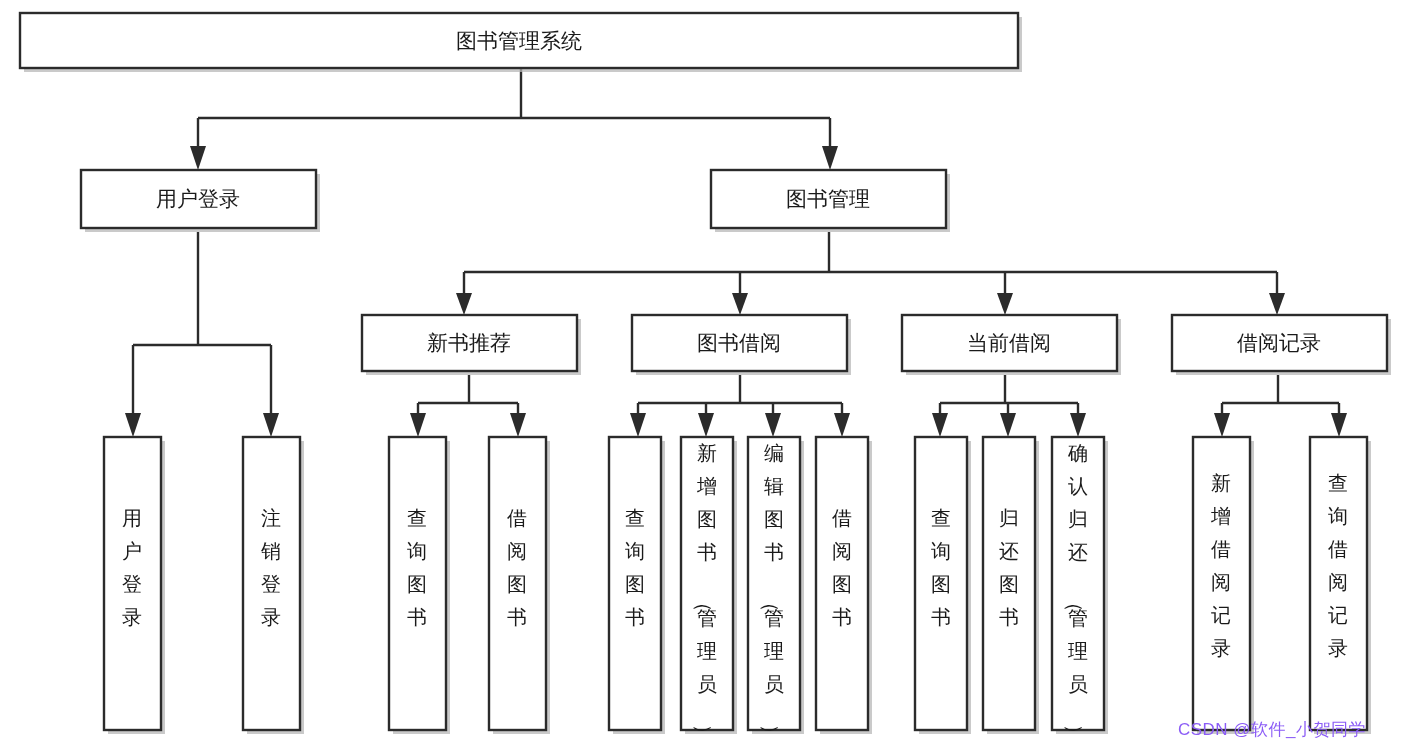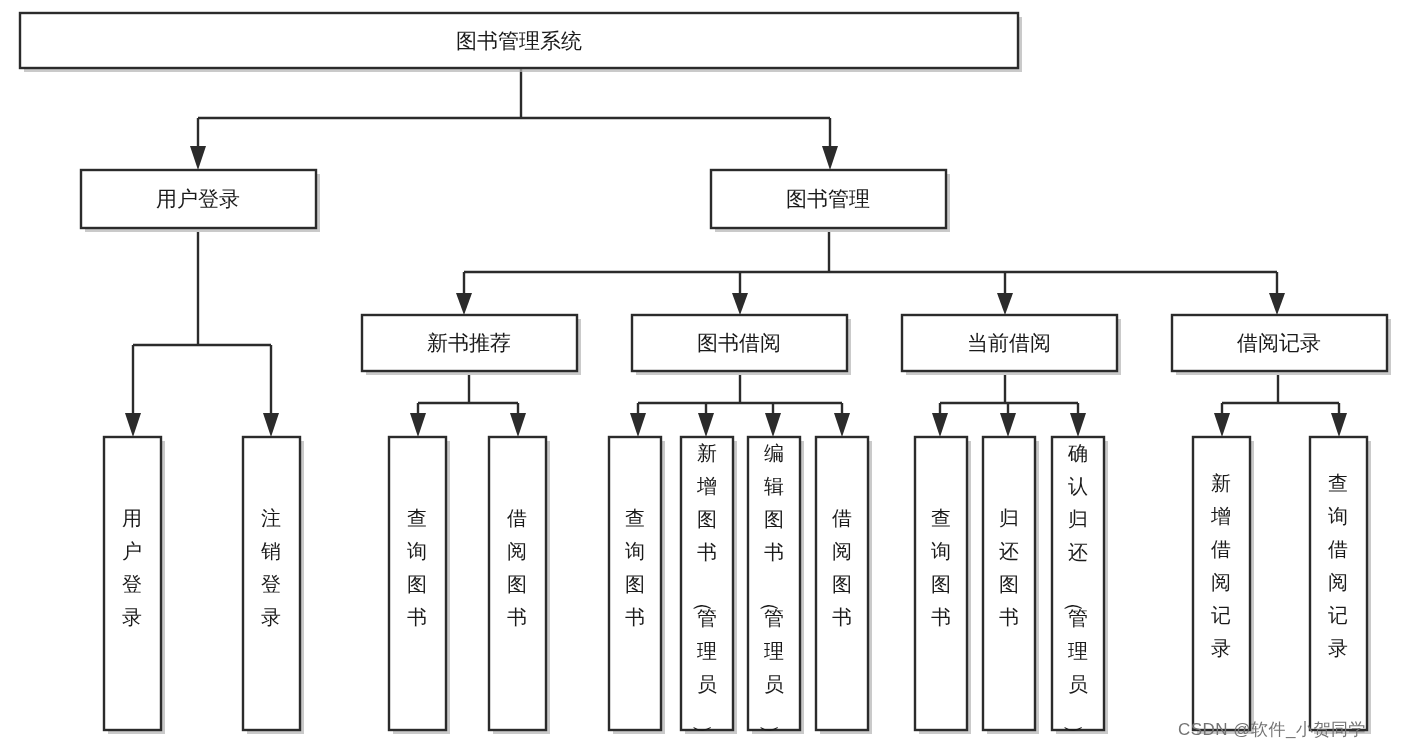--- a/index.html
+++ b/index.html
@@ -56,21 +56,21 @@
     font-size: 20px;
     fill: #1a1a1a;
     text-anchor: middle;
   }
   .watermark {
     position: absolute;
     right: 14px;
     bottom: 6px;
     font-family: "Liberation Sans", "DejaVu Sans", sans-serif;
     font-size: 17px;
-    color: #737373;
+    color: #8b5cf6;
     letter-spacing: 0.5px;
     white-space: nowrap;
     user-select: none;
   }
 </style>
 </head>
 <body>
 
 <div id="diagram-root">
 

